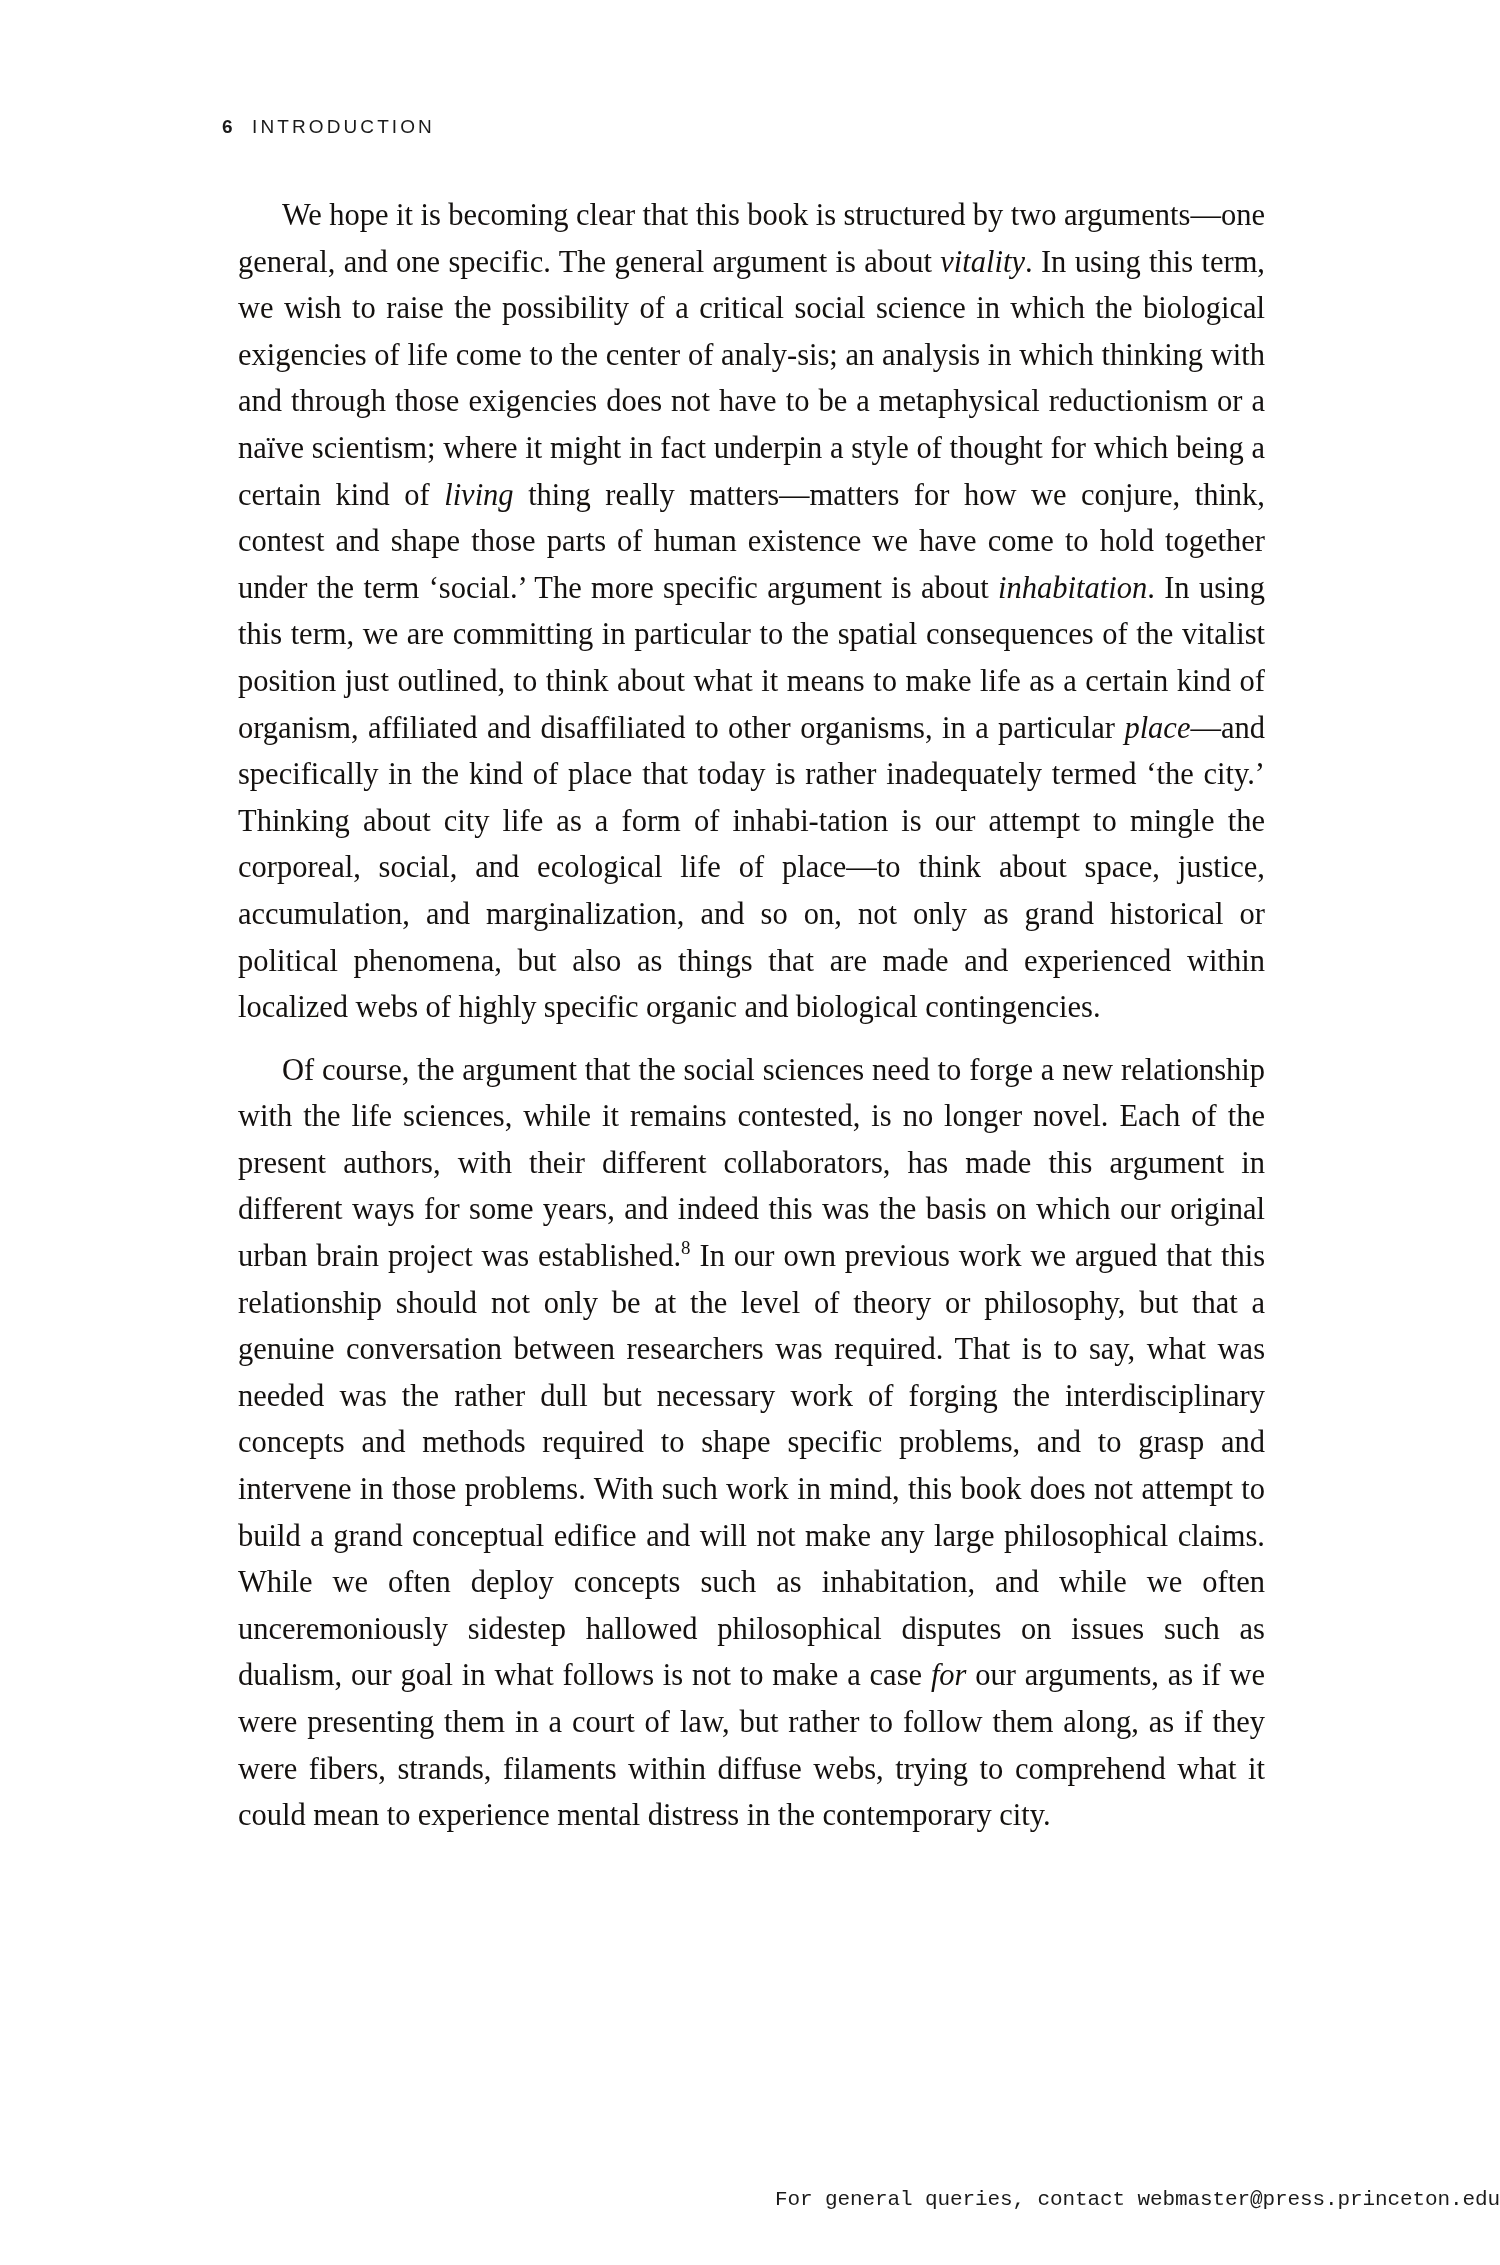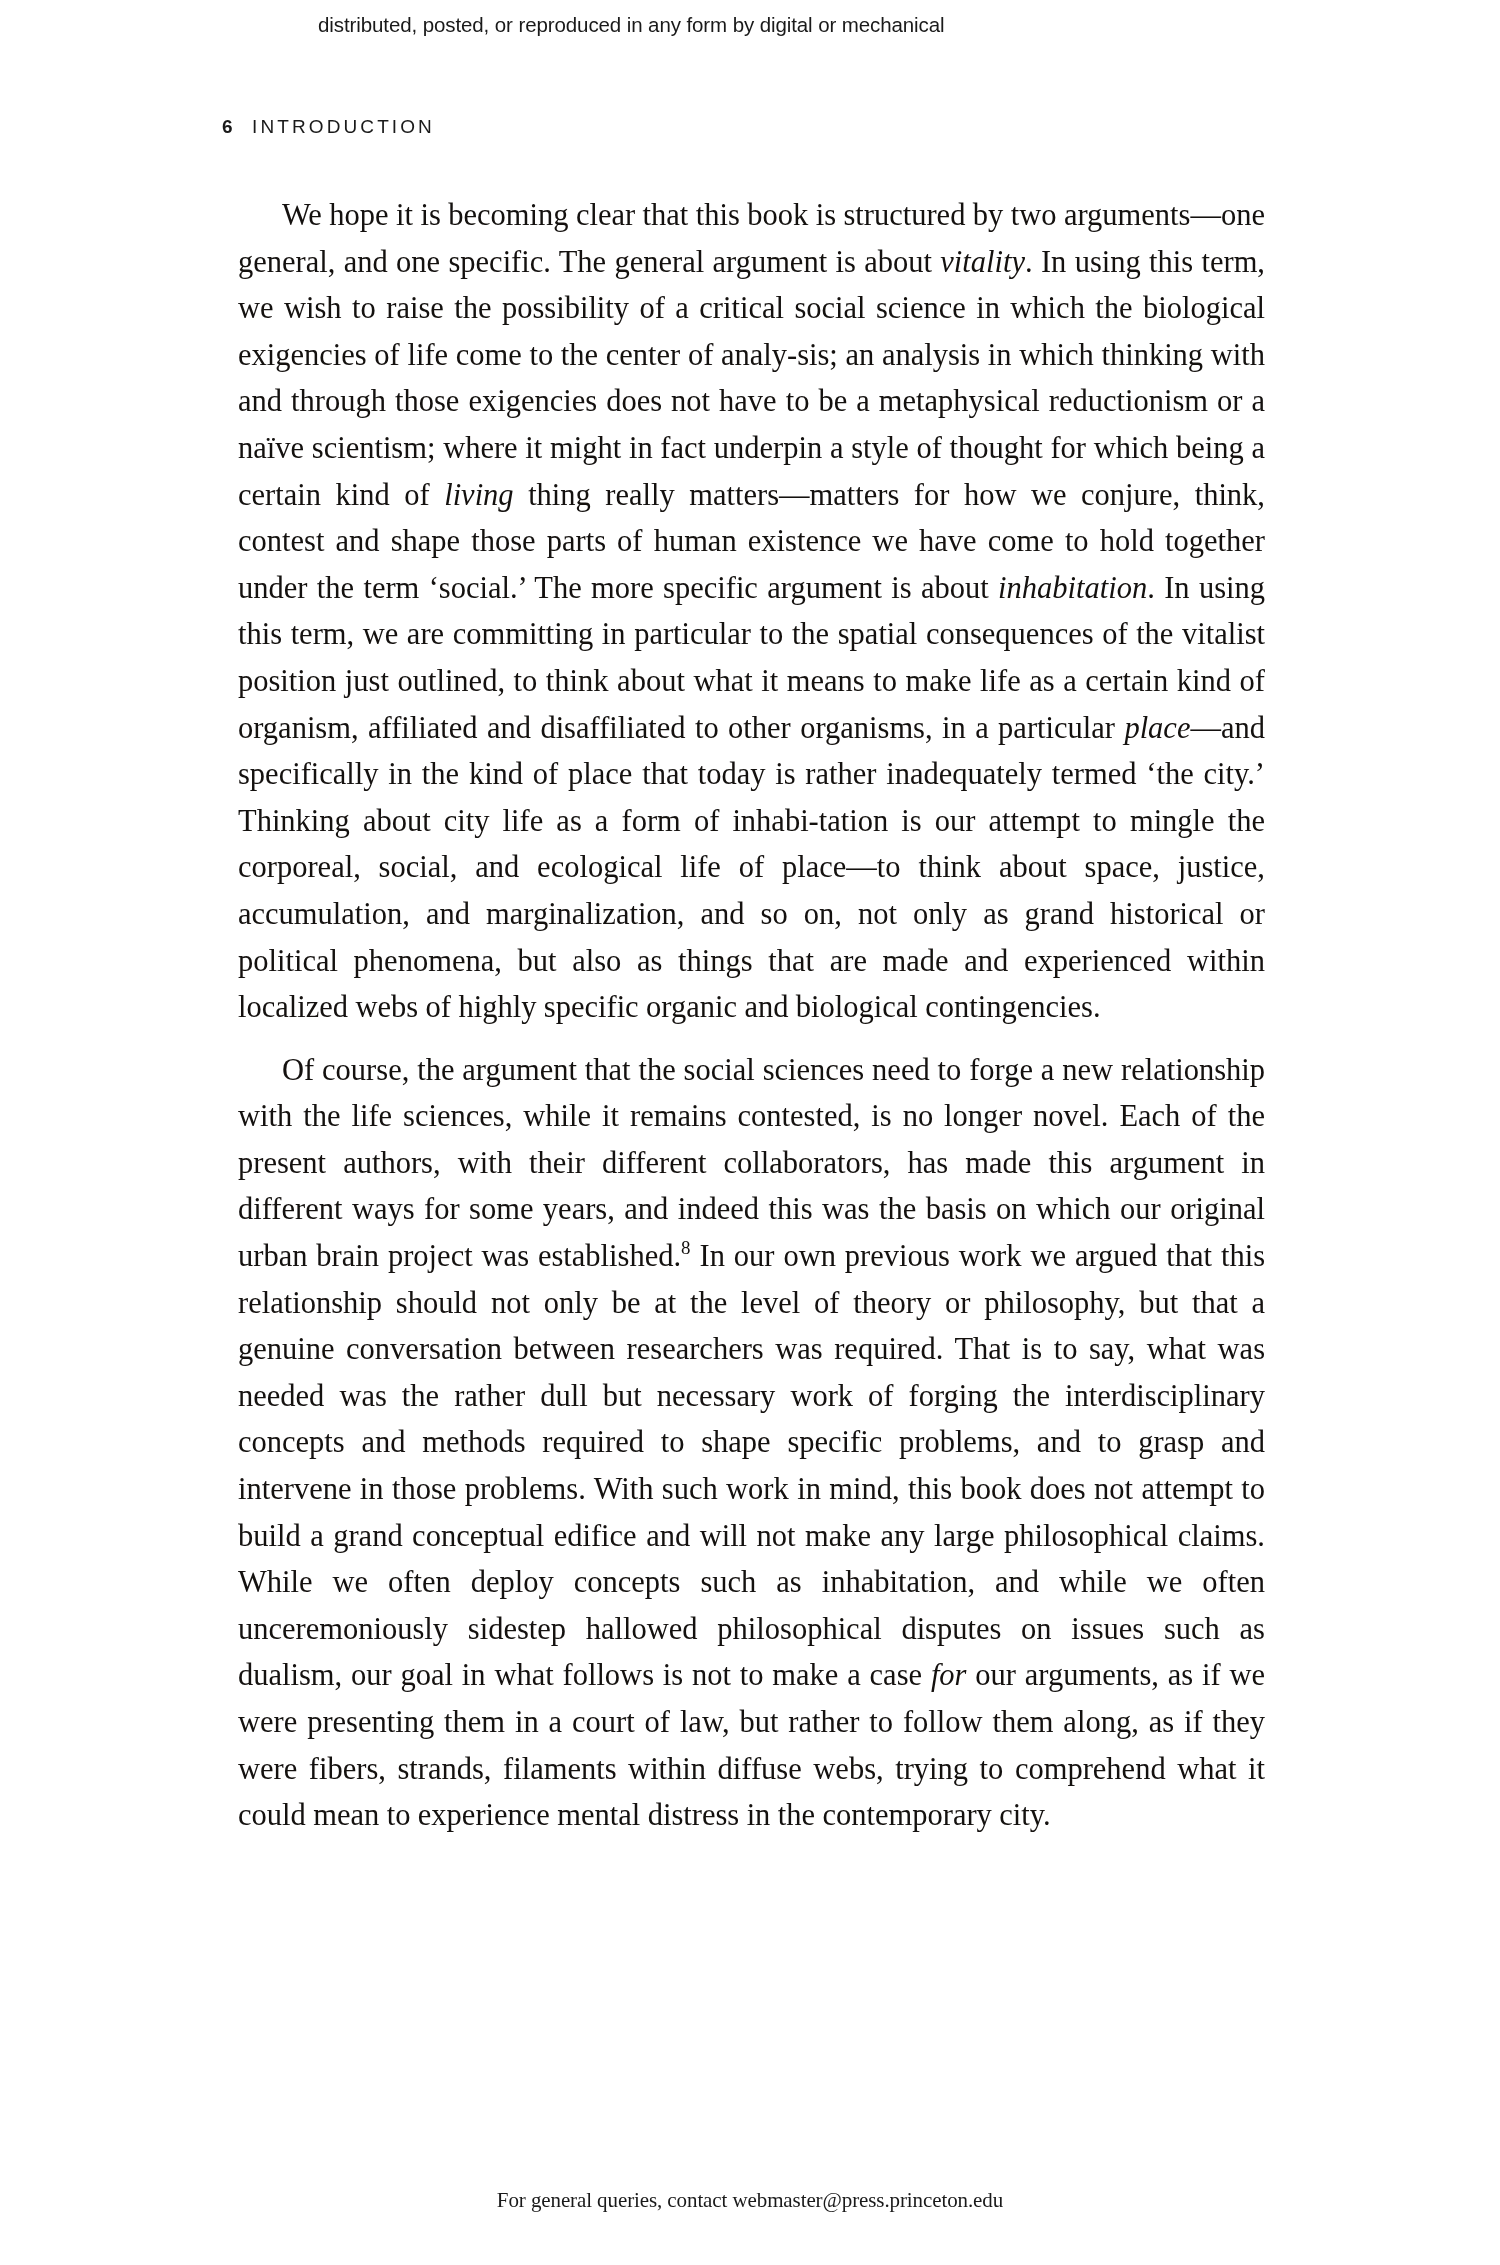--- a/index.html
+++ b/index.html
@@ -78,32 +78,31 @@
 
   
   .body-par + .body-par { margin-top: 0; }
 
   
   .page-footer {
     position: absolute;
     left: 0;
     top: 2188px;
     width: 1500px;
-    text-align: center;
-    font-family: Liberation Serif, serif;
+    text-align: right;
+    font-family: Liberation Mono, monospace;
     font-size: 21px;
     color: #1a1a1a;
     letter-spacing: -0.1px;
   }
 </style>
 </head>
 <body>
 
 <div class="copyright-banner">
-  <div>distributed, posted, or reproduced in any form by digital or mechanical</div>
 </div>
 
 <div class="running-head">
   <span class="folio">6</span><span class="chapter-name">INTRODUCTION</span>
 </div>
 
 <div class="text-column">
   <p class="body-par">We hope it is becoming clear that this book is structured by two arguments—one general, and one specific. The general argument is about <i>vitality</i>. In using this term, we wish to raise the possibility of a critical social science in which the biological exigencies of life come to the center of analy-sis; an analysis in which thinking with and through those exigencies does not have to be a metaphysical reductionism or a naïve scientism; where it might in fact underpin a style of thought for which being a certain kind of <i>living</i> thing really matters—matters for how we conjure, think, contest and shape those parts of human existence we have come to hold together under the term ‘social.’ The more specific argument is about <i>inhabitation</i>. In using this term, we are committing in particular to the spatial consequences of the vitalist position just outlined, to think about what it means to make life as a certain kind of organism, affiliated and disaffiliated to other organisms, in a particular <i>place</i>—and specifically in the kind of place that today is rather inadequately termed ‘the city.’ Thinking about city life as a form of inhabi-tation is our attempt to mingle the corporeal, social, and ecological life of place—to think about space, justice, accumulation, and marginalization, and so on, not only as grand historical or political phenomena, but also as things that are made and experienced within localized webs of highly specific organic and biological contingencies.</p>
   <p class="body-par">Of course, the argument that the social sciences need to forge a new relationship with the life sciences, while it remains contested, is no longer novel. Each of the present authors, with their different collaborators, has made this argument in different ways for some years, and indeed this was the basis on which our original urban brain project was established.<sup>8</sup> In our own previous work we argued that this relationship should not only be at the level of theory or philosophy, but that a genuine conversation between researchers was required. That is to say, what was needed was the rather dull but necessary work of forging the interdisciplinary concepts and methods required to shape specific problems, and to grasp and intervene in those problems. With such work in mind, this book does not attempt to build a grand conceptual edifice and will not make any large philosophical claims. While we often deploy concepts such as inhabitation, and while we often unceremoniously sidestep hallowed philosophical disputes on issues such as dualism, our goal in what follows is not to make a case <i>for</i> our arguments, as if we were presenting them in a court of law, but rather to follow them along, as if they were fibers, strands, filaments within diffuse webs, trying to comprehend what it could mean to experience mental distress in the contemporary city.</p>
 </div>

